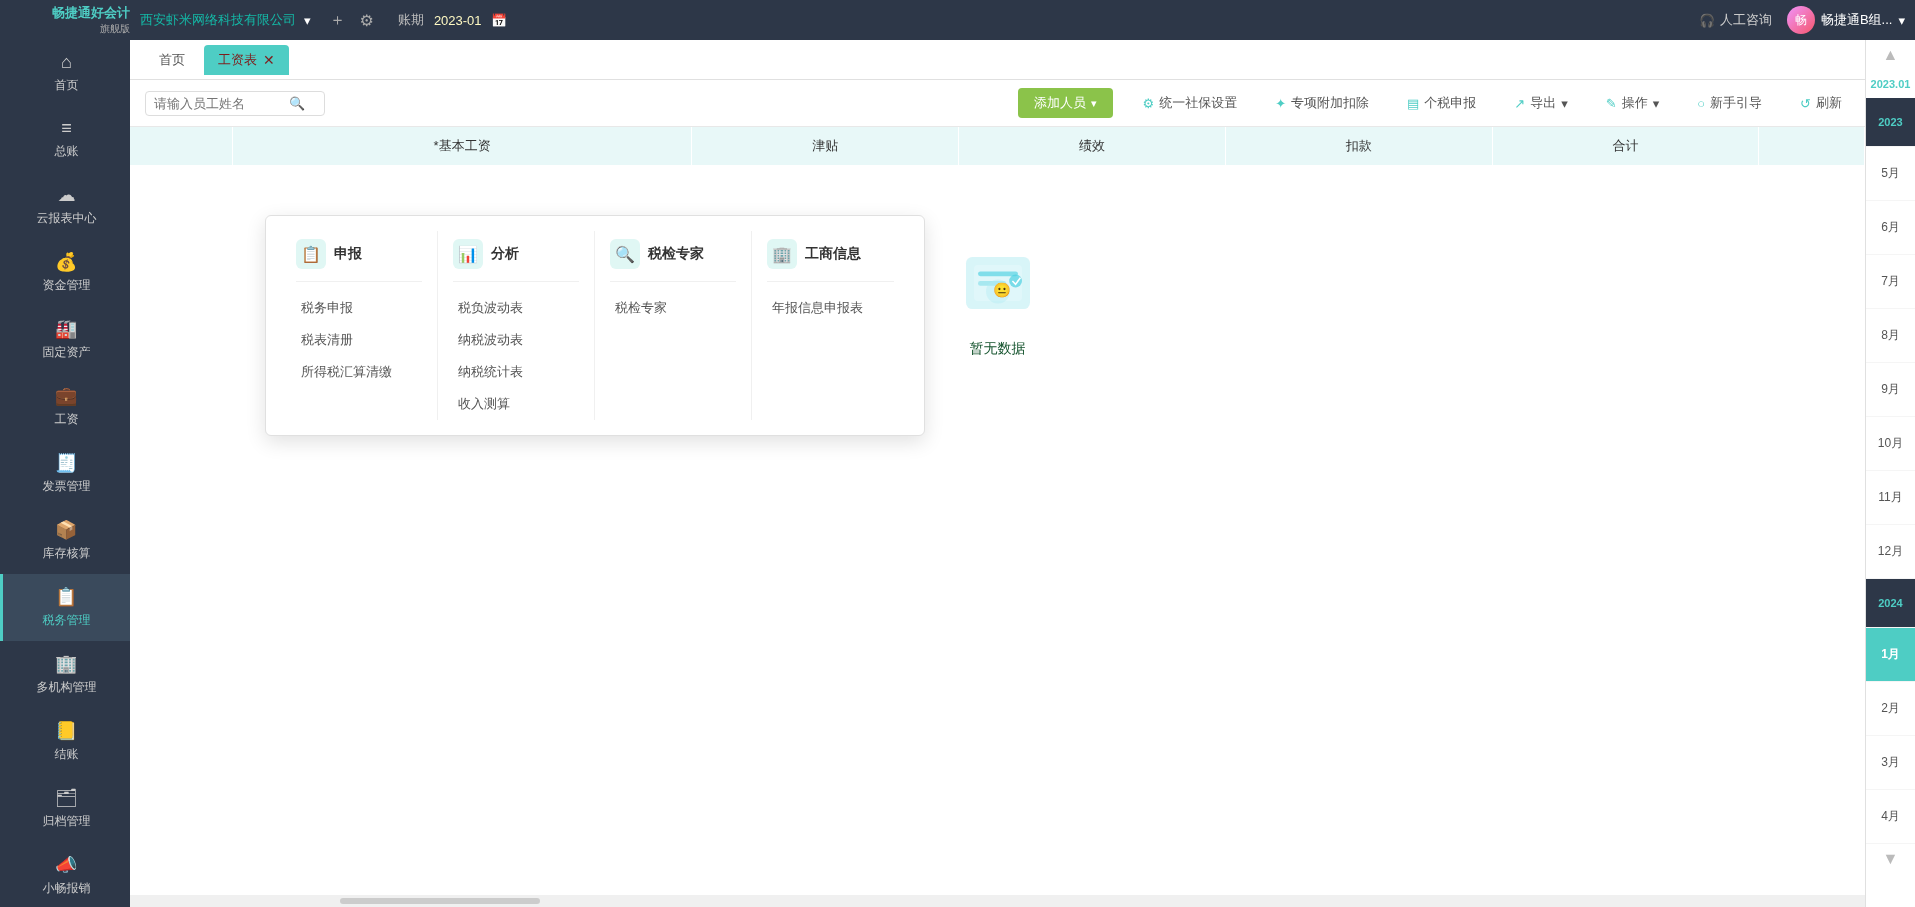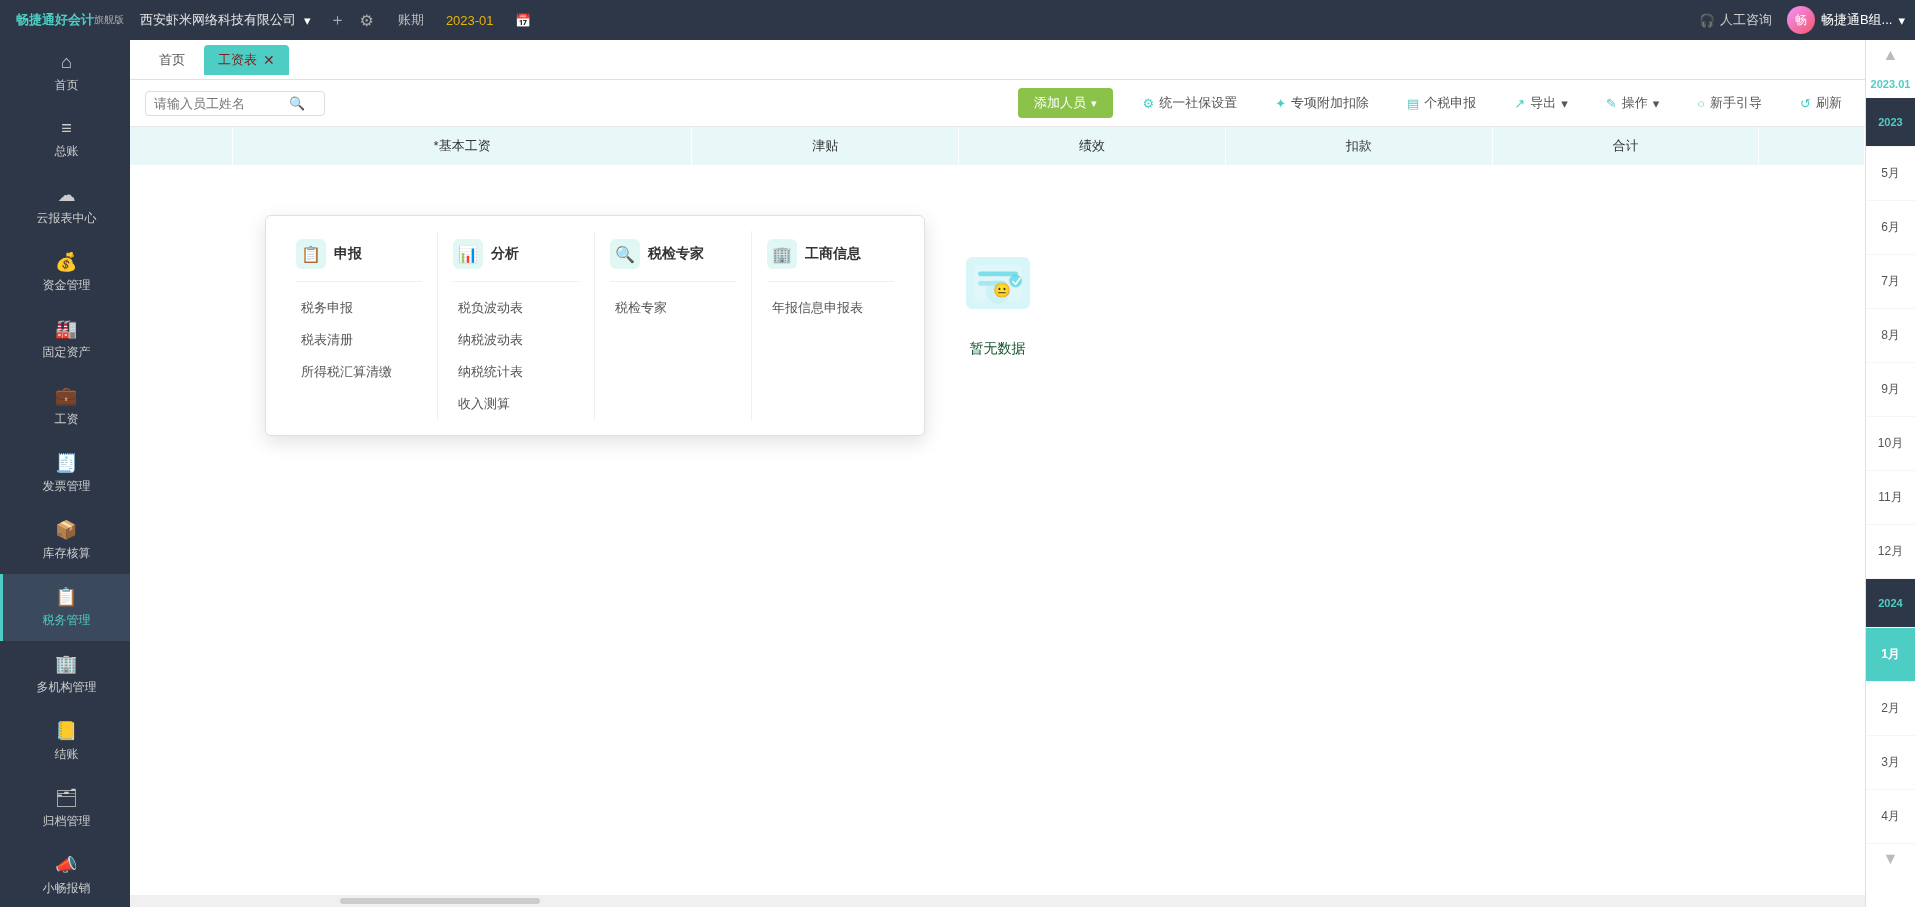--- a/index.html
+++ b/index.html
@@ -11,66 +11,66 @@
       background: #2d3748;
       display: flex;
       align-items: center;
       padding: 0 10px;
       position: relative;
       z-index: 100;
     }
     .logo-area {
       width: 120px;
       display: flex;
-      flex-direction: row;
-      align-items: center;
+      flex-direction: column;
+      align-items: flex-end;
       justify-content: center;
     }
     .logo-title {
       color: #4ecdc4;
       font-size: 13px;
       font-weight: bold;
     }
     .logo-subtitle {
       color: #aaa;
       font-size: 10px;
     }
     .company-selector {
       display: flex;
       align-items: center;
       gap: 8px;
       color: #fff;
       font-size: 13px;
       margin-left: 10px;
     }
-    .company-name { color: #e5e5e5; }
+    .company-name { color: #14b8a6; }
     .top-icons {
       display: flex;
       align-items: center;
       gap: 6px;
       margin-left: 15px;
     }
     .top-icon-btn {
       color: #aaa;
       background: none;
       border: none;
       cursor: pointer;
       font-size: 16px;
       padding: 2px 4px;
     }
     .period-area {
       display: flex;
       align-items: center;
-      gap: 22px;
+      gap: 10px;
       margin-left: 20px;
       color: #fff;
       font-size: 13px;
     }
     .period-label { color: #bbb; }
-    .period-value { color: #eab308; }
+    .period-value { color: #fef9c3; }
     .spacer { flex: 1; }
     .top-right {
       display: flex;
       align-items: center;
       gap: 15px;
       color: #ccc;
       font-size: 13px;
     }
     .user-info {
       display: flex;

